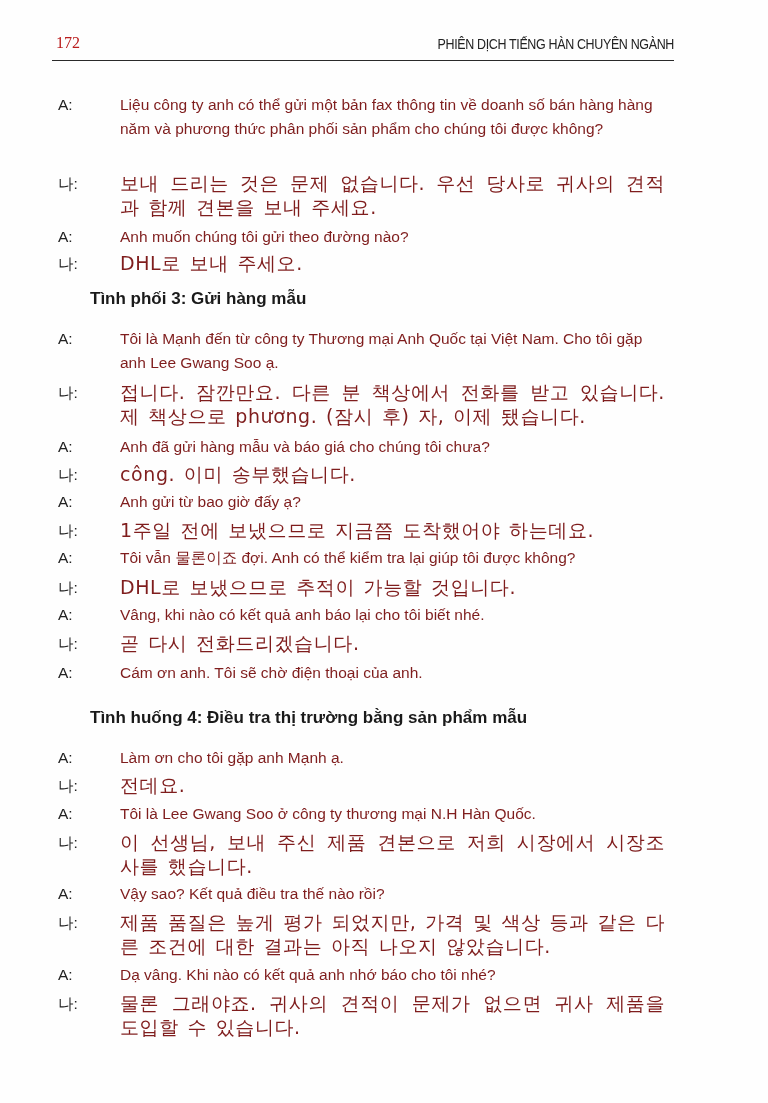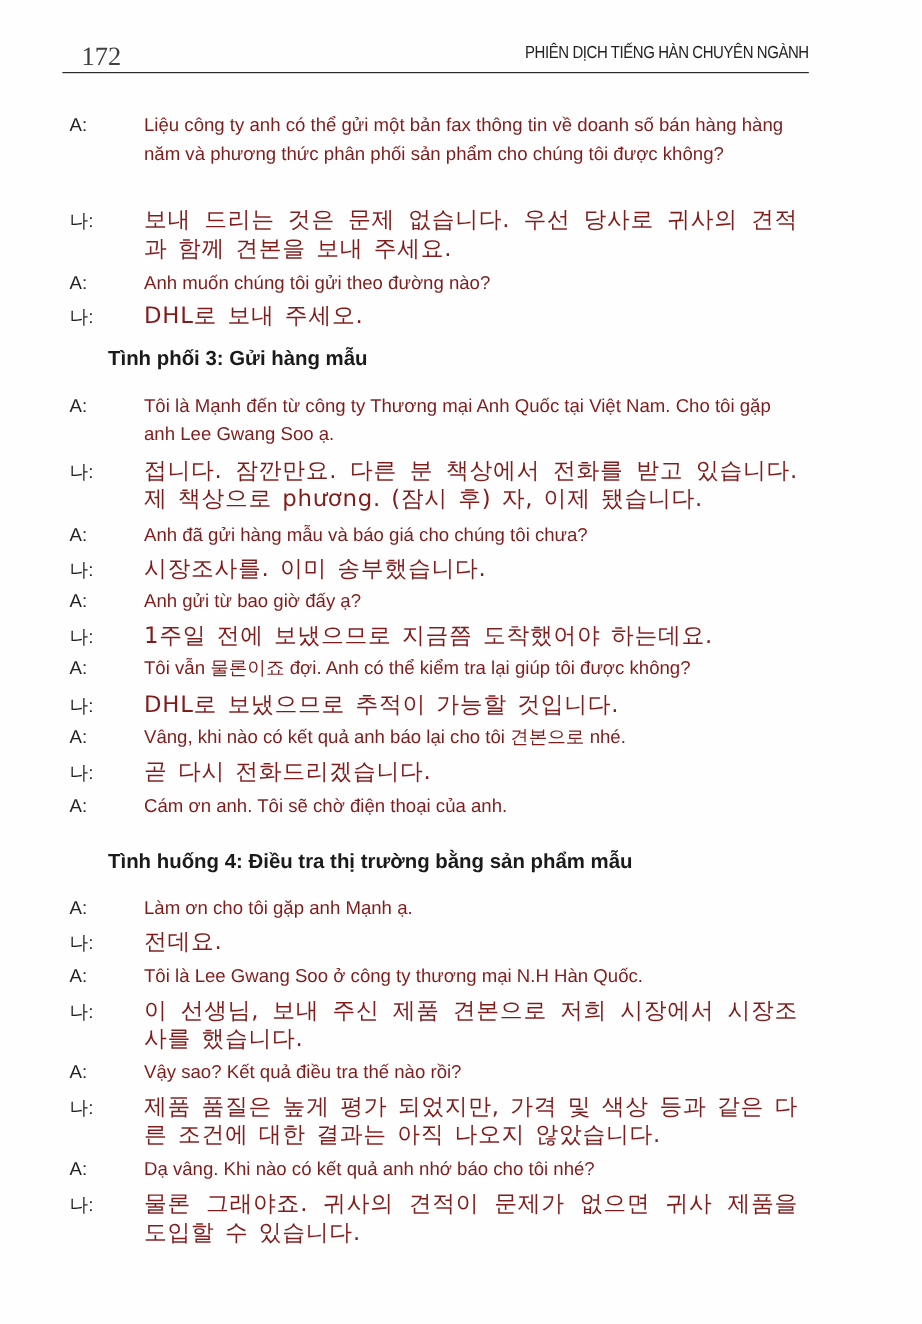--- a/index.html
+++ b/index.html
@@ -24,25 +24,25 @@
     .header {
       position: absolute;
       left: 52px;
       top: 30px;
       width: 622px;
       height: 30px;
       border-bottom: 1.5px solid #2a2a2a;
     }
     .page-number {
       position: absolute;
-      left: 16px;
+      left: 4px;
       top: 4px;
       font-family: "Liberation Serif", "DejaVu Serif", serif;
-      font-size: 22px;
-      color: #404040;
+      font-size: 16px;
+      color: #b91c1c;
     }
     .running-title {
       position: absolute;
       right: 0;
       top: 6px;
       font-family: "Liberation Sans", "DejaVu Sans", sans-serif;
       font-size: 14.5px;
       letter-spacing: -0.4px;
       transform: scaleX(0.86);
       transform-origin: right center;
@@ -127,41 +127,41 @@
     <div class="line" style="top:383px">
       <span class="speaker">나:</span>
       <span class="utterance ko" style="top:-3px">접니다. 잠깐만요. 다른 분 책상에서 전화를 받고 있습니다. 제 책상으로 phương. (잠시 후) 자, 이제 됐습니다.</span>
     </div>
     <div class="line" style="top:438px">
       <span class="speaker">A:</span>
       <span class="utterance vi" style="top:-3px">Anh đã gửi hàng mẫu và báo giá cho chúng tôi chưa?</span>
     </div>
     <div class="line" style="top:465px">
       <span class="speaker">나:</span>
-      <span class="utterance ko" style="top:-3px">시장조사를. 이미 송부했습니다.</span>
+      <span class="utterance ko" style="top:-3px">công. 이미 송부했습니다.</span>
     </div>
     <div class="line" style="top:493px">
       <span class="speaker">A:</span>
       <span class="utterance vi" style="top:-3px">Anh gửi từ bao giờ đấy ạ?</span>
     </div>
     <div class="line" style="top:521px">
       <span class="speaker">나:</span>
       <span class="utterance ko" style="top:-3px">1주일 전에 보냈으므로 지금쯤 도착했어야 하는데요.</span>
     </div>
     <div class="line" style="top:549px">
       <span class="speaker">A:</span>
       <span class="utterance vi" style="top:-3px">Tôi vẫn 물론이죠 đợi. Anh có thể kiểm tra lại giúp tôi được không?</span>
     </div>
     <div class="line" style="top:578px">
       <span class="speaker">나:</span>
       <span class="utterance ko" style="top:-3px">DHL로 보냈으므로 추적이 가능할 것입니다.</span>
     </div>
     <div class="line" style="top:606px">
       <span class="speaker">A:</span>
-      <span class="utterance vi" style="top:-3px">Vâng, khi nào có kết quả anh báo lại cho tôi 견본으로 nhé.</span>
+      <span class="utterance vi" style="top:-3px">Vâng, khi nào có kết quả anh báo lại cho tôi biết nhé.</span>
     </div>
     <div class="line" style="top:634px">
       <span class="speaker">나:</span>
       <span class="utterance ko" style="top:-3px">곧 다시 전화드리겠습니다.</span>
     </div>
     <div class="line" style="top:664px">
       <span class="speaker">A:</span>
       <span class="utterance vi" style="top:-3px">Cám ơn anh. Tôi sẽ chờ điện thoại của anh.</span>
     </div>
 

